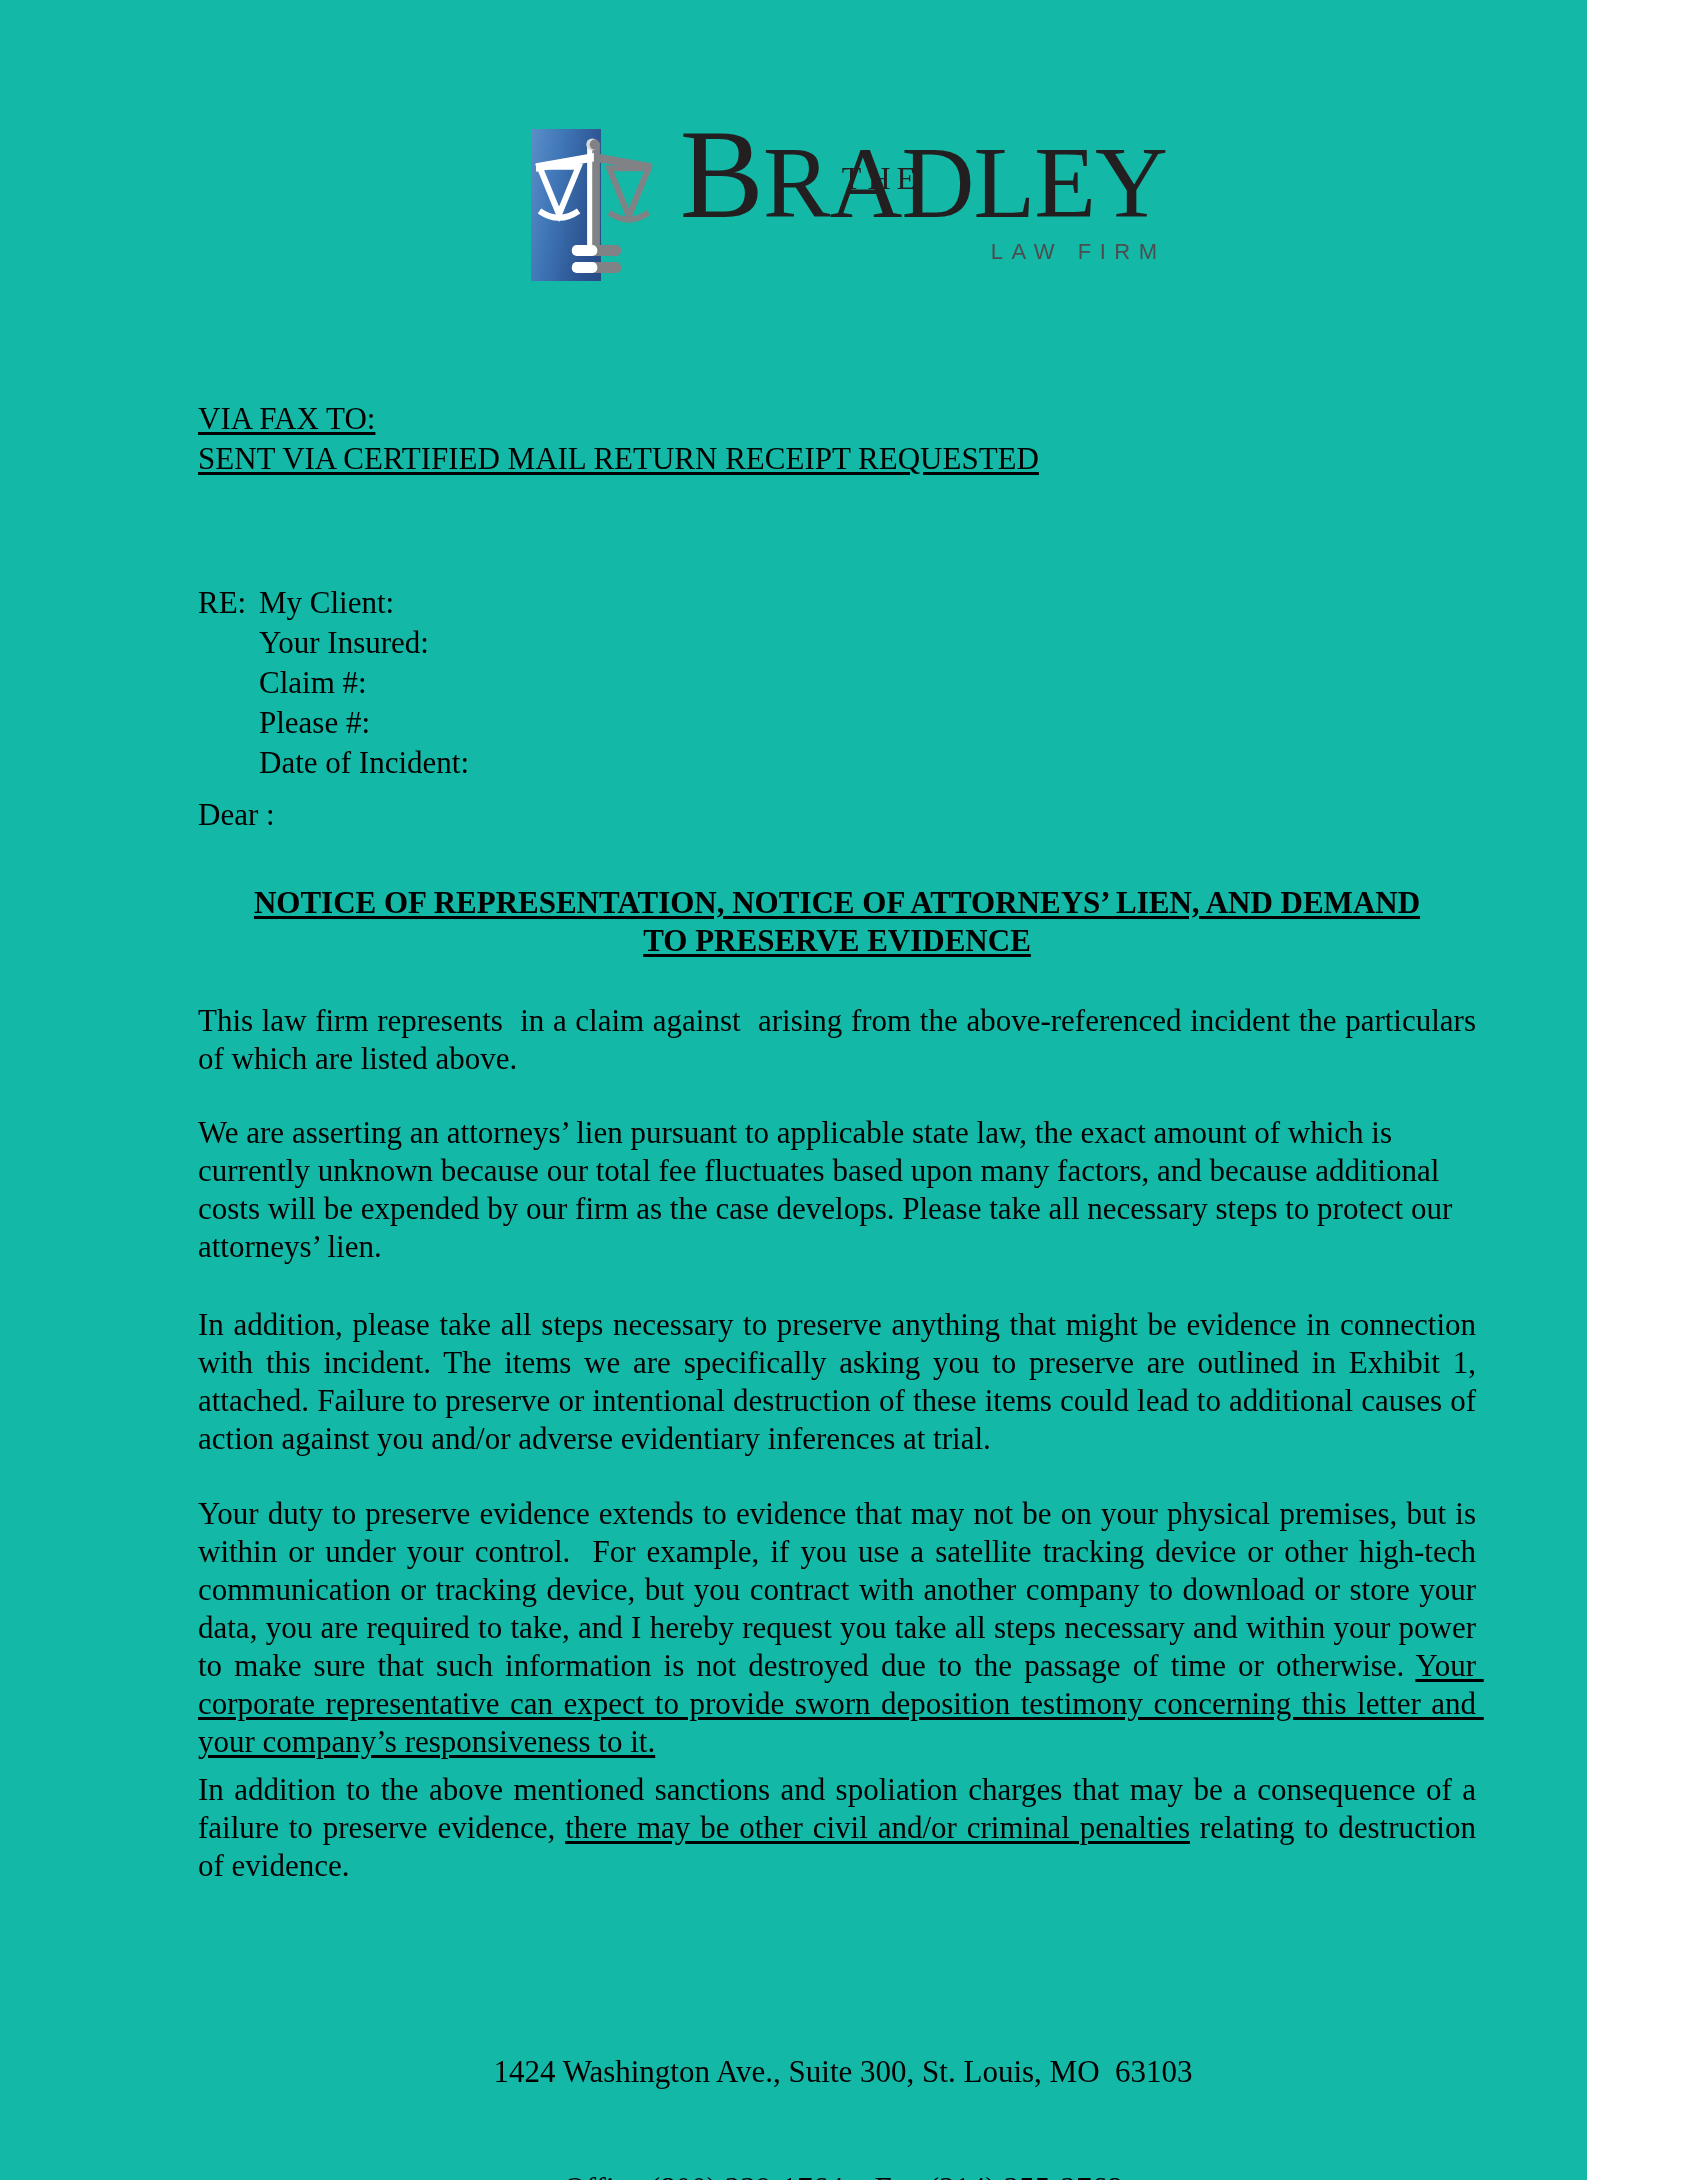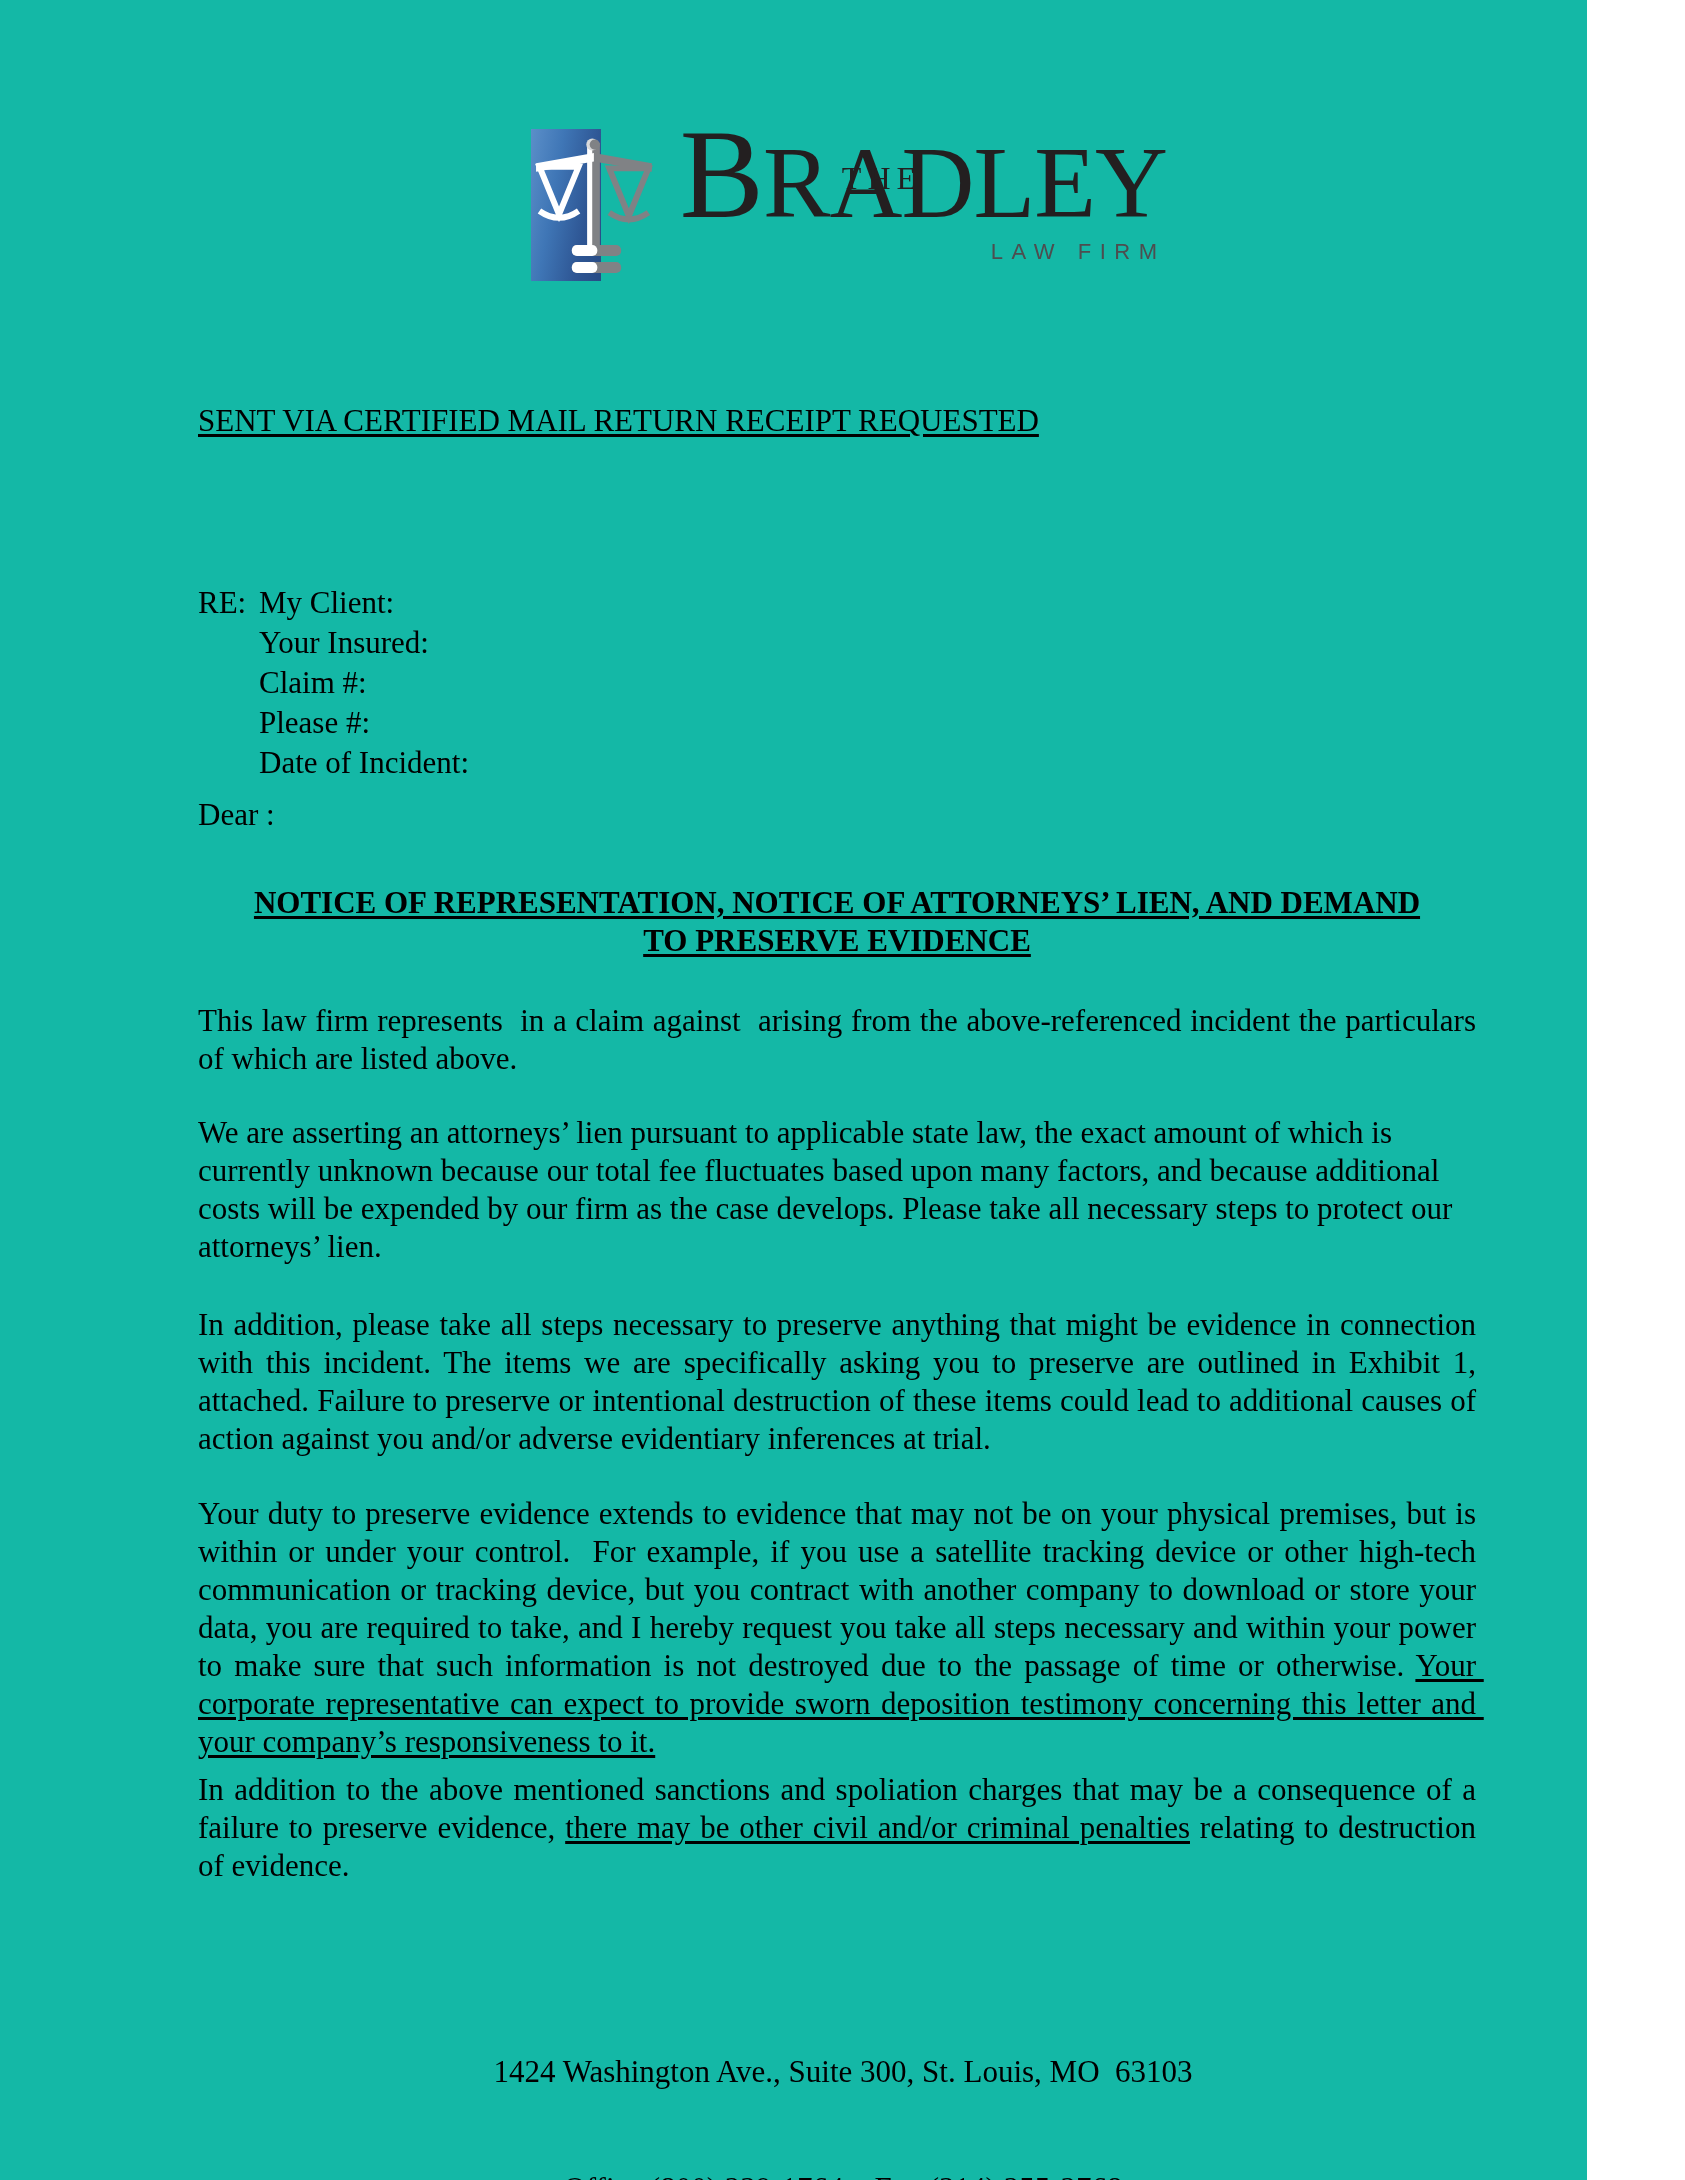--- a/index.html
+++ b/index.html
@@ -230,20 +230,21 @@
         <div class="wm-bradley"><span class="cap">B</span><span>RADLEY</span><span class="wm-the">THE</span></div>
         <div class="wm-lawfirm">LAW FIRM</div>
       </div>
 
     </div>
   </div>
 
   <div class="content">
 
     <div class="fax-block">
+      <div><span class="fax-line">VIA FAX TO:</span></div>
       <div class="fax-line2"><span class="fax-line">SENT VIA CERTIFIED MAIL RETURN RECEIPT REQUESTED</span></div>
     </div>
 
     <div class="re-block">
       <div class="re-row">
         <span class="re-key">RE:</span>
         <span class="re-label">My Client:</span>
         <span class="re-value"></span>
       </div>
       <div class="re-row">

